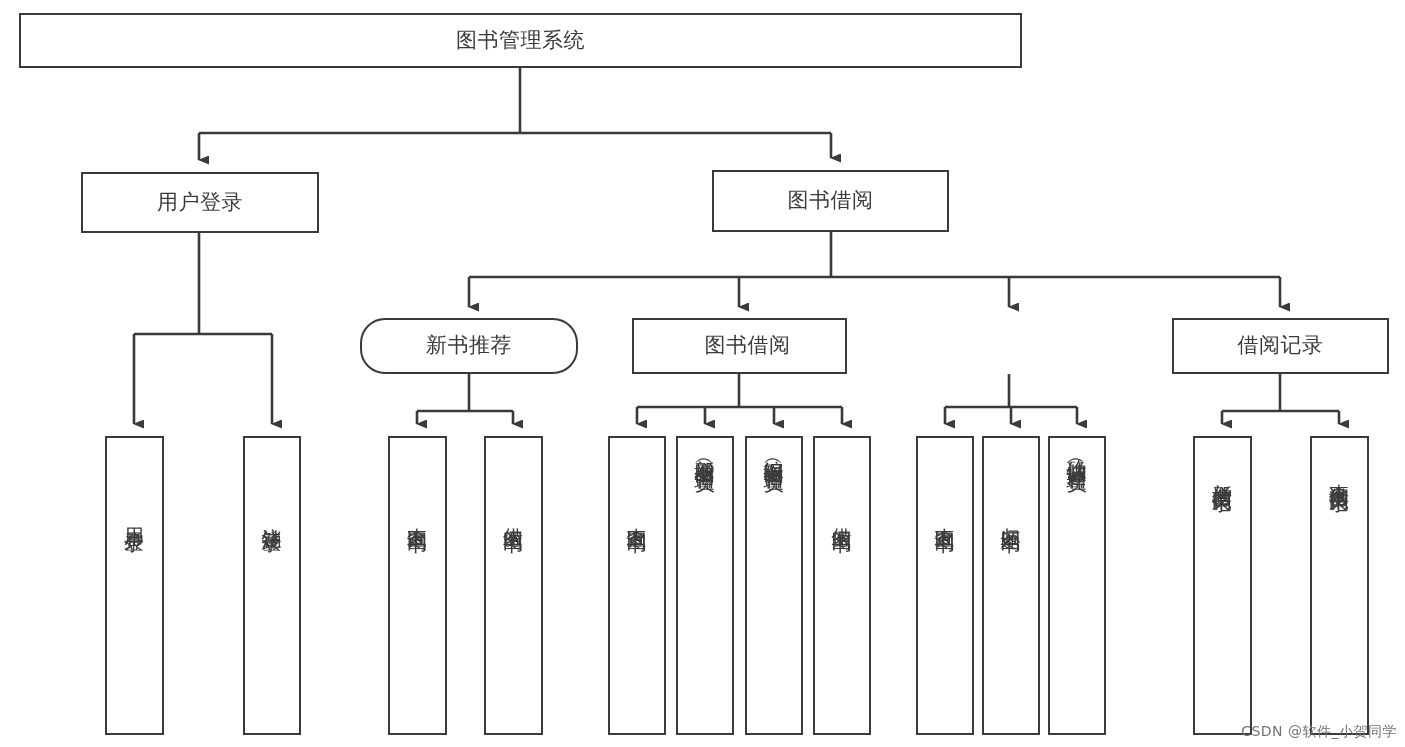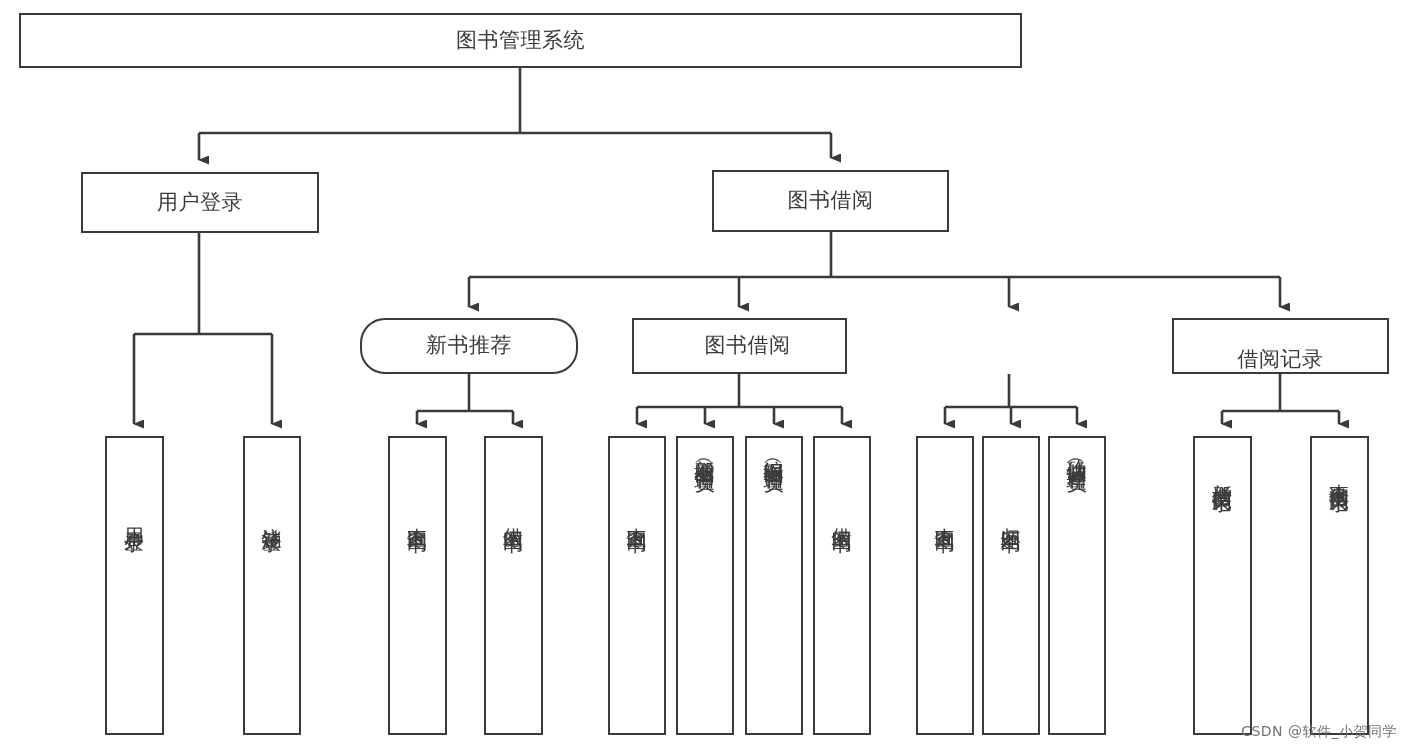--- a/index.html
+++ b/index.html
@@ -137,21 +137,21 @@
   <div class="node-box" style="left:712px; top:170px; width:237px; height:62px;">
     <span class="node-label">图书借阅</span>
   </div>
 
   <div class="node-box" style="left:360px; top:318px; width:218px; height:56px;border-radius:25px;">
     <span class="node-label">新书推荐</span>
   </div>
   <div class="node-box" style="left:632px; top:318px; width:215px; height:56px;padding-left:16px;">
     <span class="node-label">图书借阅</span>
   </div>
-  <div class="node-box" style="left:1172px; top:318px; width:217px; height:56px;align-items:flex-end;">
+  <div class="node-box" style="left:1172px; top:318px; width:217px; height:56px;">
     <span class="node-label">借阅记录</span>
   </div>
 
   <div class="node-box vertical" style="left:105px; top:436px; width:59px; height:299px; padding-top:74px;">
     <span class="node-label">用户登录</span>
   </div>
   <div class="node-box vertical" style="left:243px; top:436px; width:58px; height:299px; padding-top:74px;">
     <span class="node-label">注销登录</span>
   </div>
 

